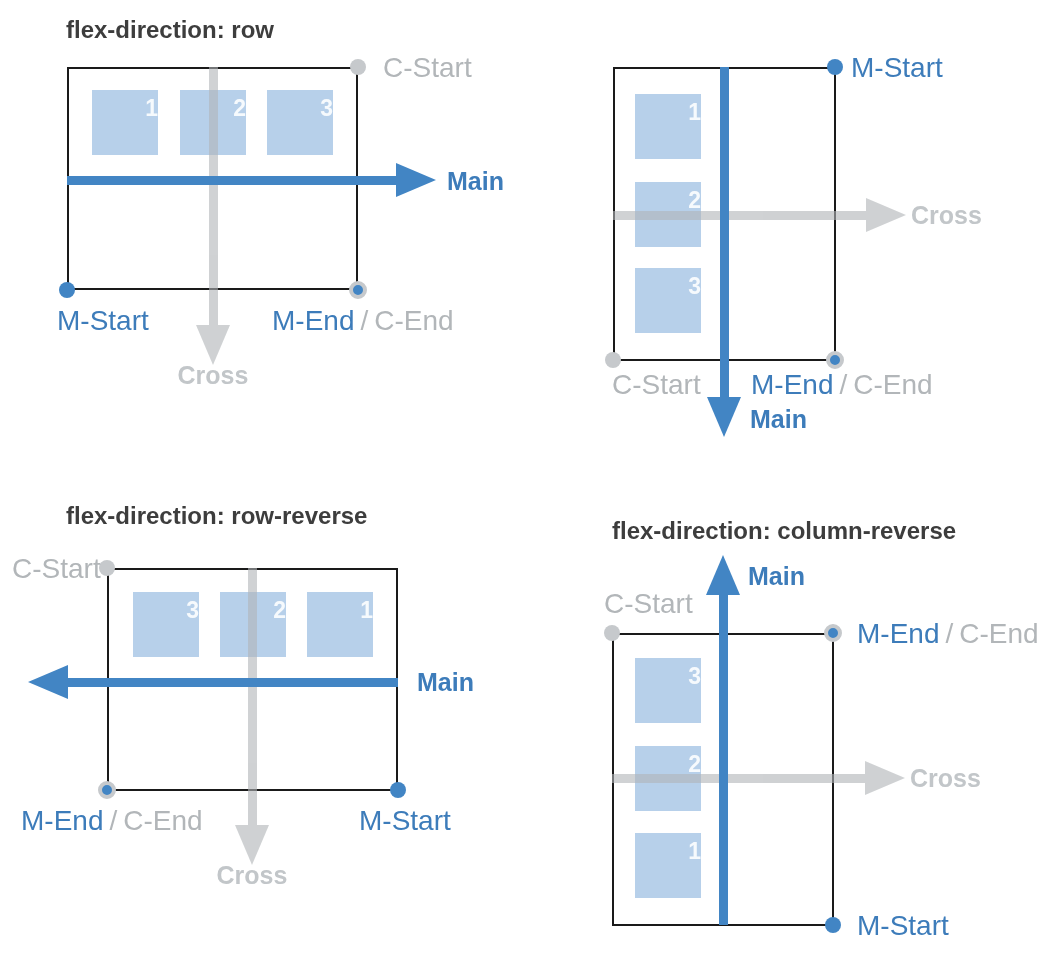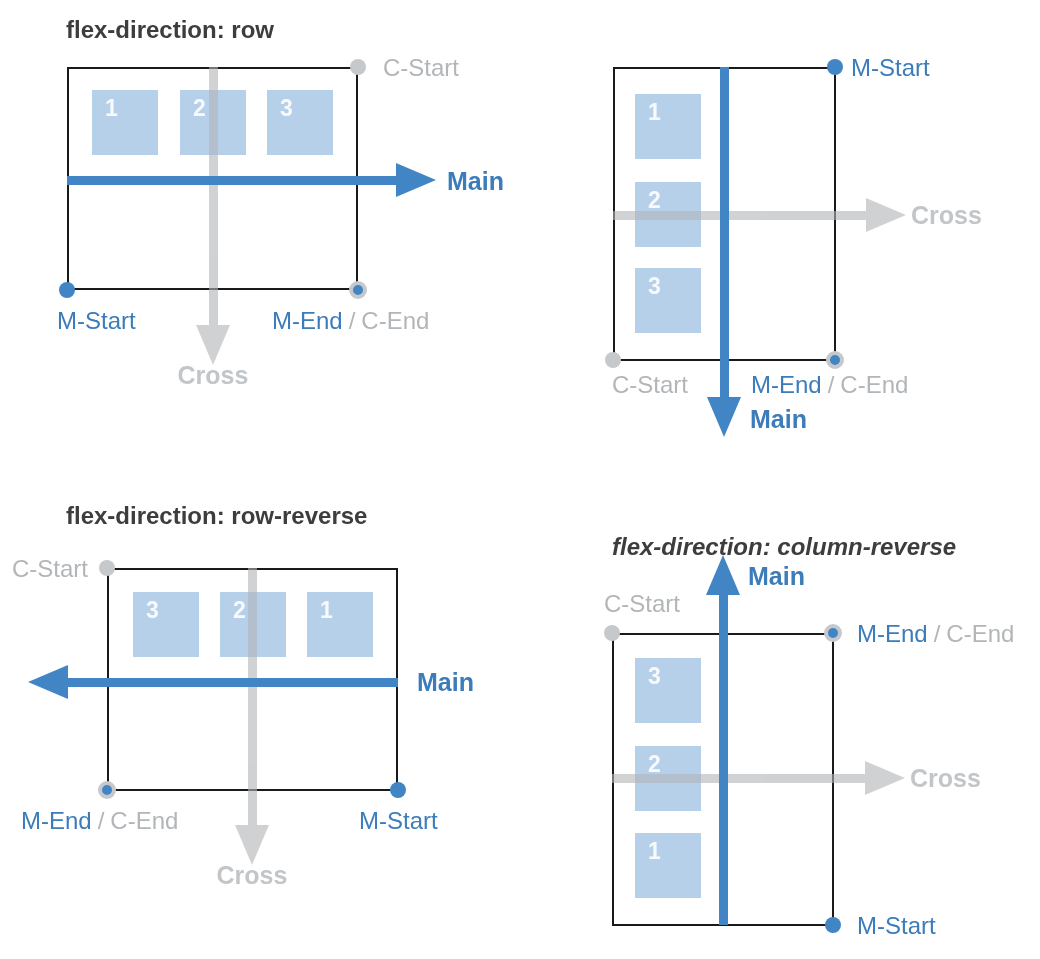--- a/index.html
+++ b/index.html
@@ -1,17 +1,17 @@
 <!DOCTYPE html>
 <html style="--blue: #4285c4; --blue-text: #3d7cba; --item-fill: #b7d0ea; --gray-arrow: #b0b4b7; --gray-dot: #c6c9cc; --gray-text: #b2b6b9; --cross-text: #c2c6c9; --title-text: #3d3d3d; --box-border: #1a1a1a;"><head>
 <meta charset="utf-8">
 <style>
   html,body{margin:0;padding:0;background:#fff;}
   .stage{position:relative;width:1040px;height:959px;background:#fff;overflow:hidden;
-         font-family:"Liberation Sans",sans-serif;}
+         font-family:"Liberation Sans",sans-serif;text-align:right;}
   .panel{position:absolute;}
 
   .title{position:absolute;margin:0;font-size:24px;line-height:30px;font-weight:700;
          color:var(--title-text,#3d3d3d);white-space:nowrap;z-index:6;}
 
   .box{position:absolute;border:2px solid var(--box-border,#1a1a1a);box-sizing:border-box;
        background:transparent;z-index:1;}
 
   .item{position:absolute;width:66px;height:65px;background:var(--item-fill,#b7d0ea);
         color:rgba(255,255,255,0.88);font-size:23px;font-weight:700;line-height:26px;
@@ -25,21 +25,21 @@
   .head.right{border-top:17px solid transparent;border-bottom:17px solid transparent;border-left:40px solid currentColor;}
   .head.left {border-top:17px solid transparent;border-bottom:17px solid transparent;border-right:40px solid currentColor;}
   .head.down {border-left:17px solid transparent;border-right:17px solid transparent;border-top:40px solid currentColor;}
   .head.up   {border-left:17px solid transparent;border-right:17px solid transparent;border-bottom:40px solid currentColor;}
 
   .dot{position:absolute;border-radius:50%;z-index:5;}
   .dot.blue{width:16px;height:16px;background:var(--blue,#4285c4);}
   .dot.gray{width:16px;height:16px;background:var(--gray-dot,#c6c9cc);}
   .dot.ring{width:10px;height:10px;background:var(--blue,#4285c4);border:4px solid var(--gray-dot,#c6c9cc);}
 
-  .lbl{position:absolute;font-size:24px;line-height:29px;white-space:nowrap;z-index:6;}
+  .lbl{position:absolute;font-size:28px;line-height:29px;white-space:nowrap;z-index:6;}
   .lbl.blue{color:var(--blue-text,#3d7cba);}
   .lbl.gray{color:var(--gray-text,#b2b6b9);}
   .lbl.bold-blue{color:var(--blue-text,#3d7cba);font-weight:700;font-size:25px;}
   .lbl.bold-gray{color:var(--cross-text,#c2c6c9);font-weight:700;font-size:25px;}
   .lbl.combo .mend{color:var(--blue-text,#3d7cba);}
   .lbl.combo .sep{color:var(--gray-text,#b2b6b9);margin:0 6px;}
   .lbl.combo .cend{color:var(--gray-text,#b2b6b9);margin-top:27px;}
 
   
   .p0{left:0;top:0;width:520px;height:460px;}
@@ -81,21 +81,21 @@
   .p2 .main-arrow .shaft{left:68px;top:178px;width:330px;height:9px;}
   .p2 .main-arrow .head{left:28px;top:165px;}
   .p2 .main-lbl{left:417px;top:168px;}
   .p2 .cross-lbl{left:252px;top:361px;transform:translateX(-50%);}
   .p2 .dot-cstart{left:99px;top:60px;}    .p2 .lbl-cstart{left:12px;top:54px;}
   .p2 .dot-mend{left:98px;top:281px;}     .p2 .lbl-mend{left:21px;top:306px;}
   .p2 .dot-mstart{left:390px;top:282px;}  .p2 .lbl-mstart{left:359px;top:306px;}
 
   
   .p3{left:520px;top:500px;width:520px;height:459px;}
-  .p3 .title{left:92px;top:32px;font-style:italic;}
+  .p3 .title{left:92px;top:16px;}
   .p3 .box{left:92px;top:133px;width:222px;height:293px;}
   .p3 .ia{left:115px;top:158px;}  .p3 .ib{left:115px;top:246px;}  .p3 .ic{left:115px;top:333px;}
   .p3 .cross-arrow .shaft{left:92px;top:274px;width:253px;height:9px;}
   .p3 .cross-arrow .head{left:345px;top:261px;}
   .p3 .main-arrow .shaft{left:199px;top:95px;width:9px;height:330px;}
   .p3 .main-arrow .head{left:186px;top:55px;}
   .p3 .main-lbl{left:228px;top:62px;}
   .p3 .cross-lbl{left:390px;top:264px;}
   .p3 .lbl-cstart{left:84px;top:89px;}    .p3 .dot-cstart{left:84px;top:125px;}
   .p3 .dot-mend{left:304px;top:124px;}    .p3 .lbl-mend{left:337px;top:119px;}

